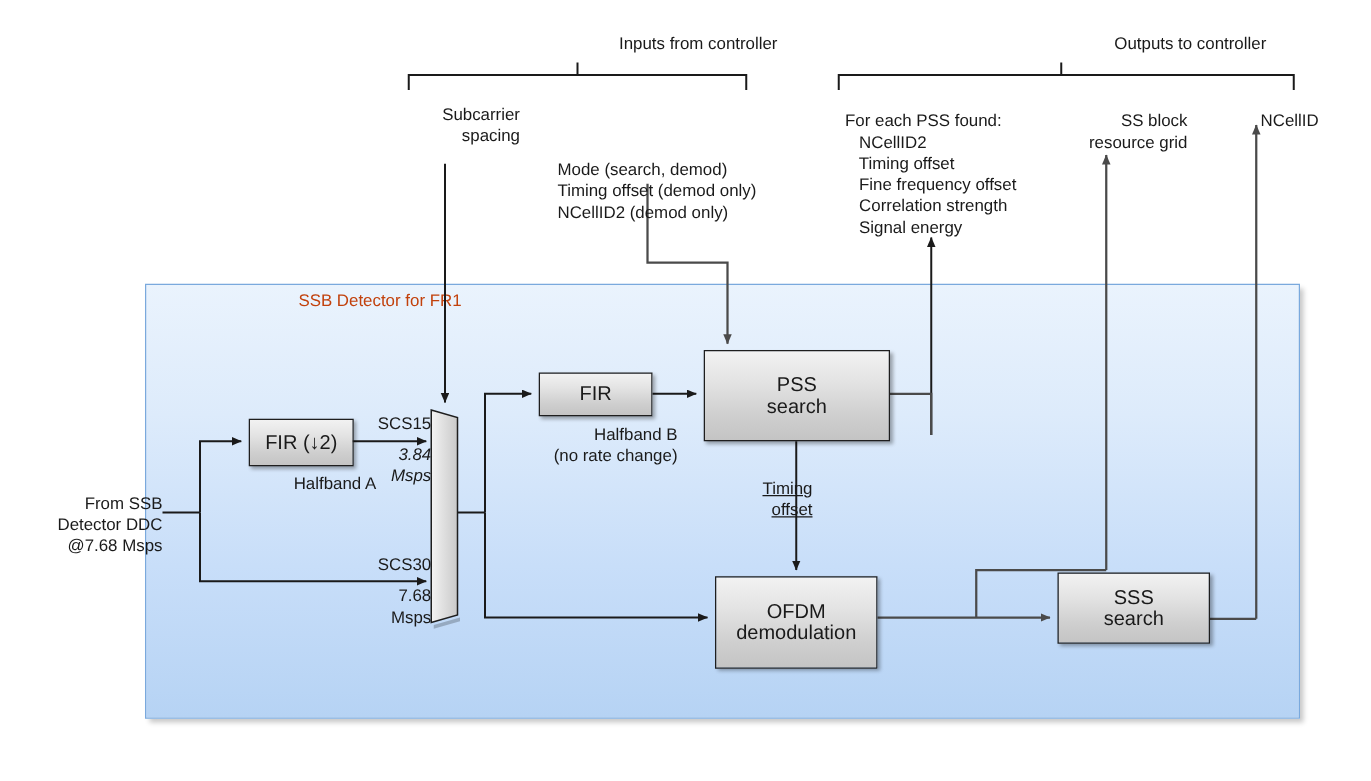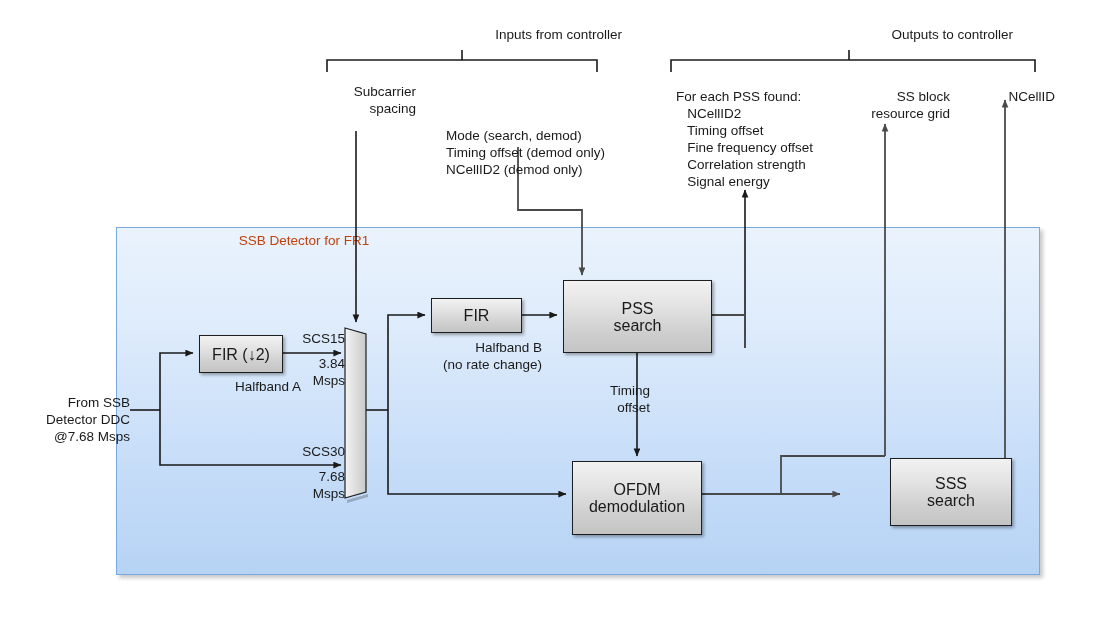--- a/index.html
+++ b/index.html
@@ -171,29 +171,29 @@
           <stop offset="40%" stop-color="#e2e2e2"></stop>
           <stop offset="100%" stop-color="#c9c9c9"></stop>
         </linearGradient>
       </defs>
       <polygon points="347,500 368,494 368,497 347,503" fill="rgba(0,0,0,0.22)" stroke="none"></polygon>
     </g>
   </svg>
 
   <div class="lbl ctr" style="left:285px; top:330px; width:60px;">SCS15</div>
 
-  <div class="lbl ctr" style="left:285px; top:355px; width:60px;">3.84
+  <div class="lbl ctr" style="left:285px; top:355px; width:60px;font-style:italic;">3.84
 Msps</div>
 
   <div class="lbl ctr" style="left:285px; top:443px; width:60px;">SCS30</div>
 
   <div class="lbl ctr" style="left:285px; top:468px; width:60px;">7.68
 Msps</div>
 
-  <div class="lbl ctr" style="left:580px; top:382px; width:70px;">Timing
+  <div class="lbl ctr" style="left:580px; top:382px; width:70px;text-decoration:underline;">Timing
 offset</div>
 
   <div class="block" style="left:199px; top:335px; width:84px; height:38px;">
     <span>FIR (↓2)</span>
   </div>
   <div class="lbl ctr" style="left:181px; top:378px; width:120px;">Halfband A</div>
 
   <div class="block" style="left:431px; top:298px; width:91px; height:35px;">
     <span>FIR</span>
   </div>
@@ -207,20 +207,20 @@
     </div>
   </div>
 
   <div class="block" style="left:572px; top:461px; width:130px; height:74px;">
     <div>
       <span>OFDM</span>
       <span>demodulation</span>
     </div>
   </div>
 
-  <div class="block" style="left:846px; top:458px; width:122px; height:68px;margin-left:44px;">
+  <div class="block" style="left:846px; top:458px; width:122px; height:57px;">
     <div>
       <span>SSS</span>
       <span>search</span>
     </div>
   </div>
 
 </div>
 
 </body></html>

